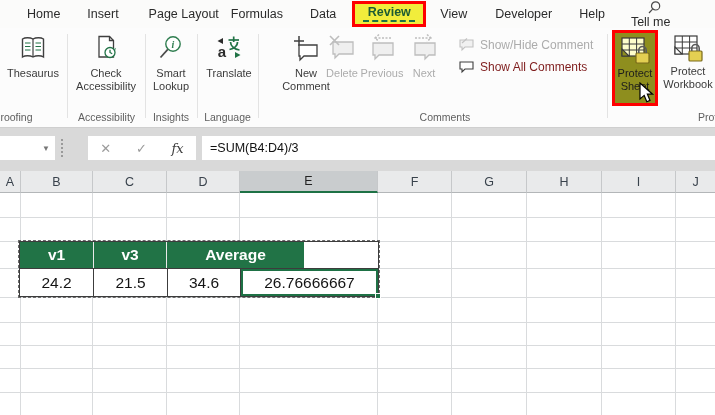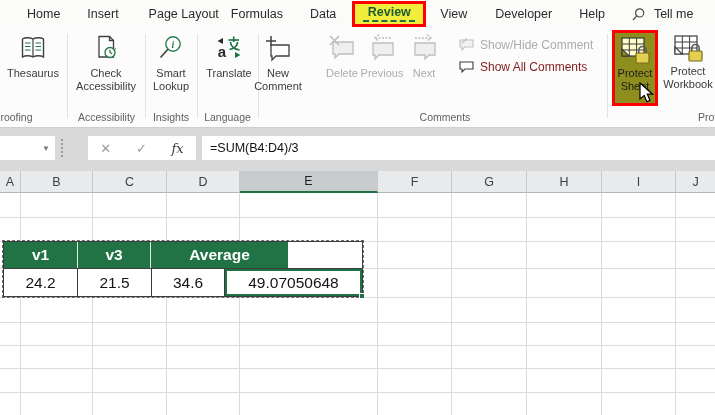--- a/index.html
+++ b/index.html
@@ -9,21 +9,21 @@
     font-family:"Liberation Sans", sans-serif; color:#333;
   }
   
   .tabs-row { position:absolute; top:0; left:0; width:715px; height:28px;
     background:#FBFBFA; display:flex; align-items:center; }
   .tab { font-size:12.5px; color:#2b2b2b; white-space:nowrap; }
   .tab-review-box { margin-left:16px; background:#F1ED3B; border:3px solid #FE0000;
     padding:1px 8px 2px; display:flex; flex-direction:column; align-items:center; }
   .tab-review-box .rv { color:#1D5B33; font-weight:bold; font-size:12.5px; }
   .review-underline { width:52px; height:0; border-top:2px dashed #1E7145; margin-top:1px; }
-  .tellme { display:flex; align-items:flex-start; font-size:12.5px; color:#2b2b2b; }
+  .tellme { display:flex; align-items:flex-end; font-size:12.5px; color:#2b2b2b;flex-direction:column; }
   
   .ribbon { position:absolute; top:28px; left:0; width:715px; height:100px;
     background:#FCFCFC; border-bottom:1px solid #CFCFCF; }
   .vsep { position:absolute; top:6px; height:84px; width:1px; background:#E3E3E3; }
   .group-label { position:absolute; bottom:4px; font-size:10.5px; color:#5f5f5f;
     text-align:center; white-space:nowrap; }
   .big-btn { position:absolute; top:5px; display:flex; flex-direction:column;
     align-items:center; font-size:11px; color:#3b3b3b; line-height:13px; text-align:center; }
   .big-btn .ic { height:32px; display:flex; align-items:flex-start; justify-content:center; margin-bottom:2px; }
   .disabled { color:#ACACAC; }
@@ -47,21 +47,21 @@
   .fb-input { position:absolute; left:202px; top:8px; width:513px; height:24px; background:#fff;
     display:flex; align-items:center; padding-left:8px; font-size:12.5px; color:#111; }
   
   .col-headers { position:absolute; top:171px; left:0; width:715px; height:22px; display:flex; }
   .col-h { background:#E9EAEB; border-right:1px solid #C6C8CA; border-bottom:1px solid #B3B6B8;
     display:flex; align-items:center; justify-content:center; font-size:12.5px; color:#39424c; }
   .col-h.sel { background:#C9CCCE; border-bottom:2px solid #1E7145; color:#222; }
   .grid { position:absolute; top:193px; left:0; width:715px; height:222px; background:#fff; }
   .gvl { position:absolute; top:0; width:1px; height:222px; background:#D9DBDD; }
   .ghl { position:absolute; left:0; width:715px; height:1px; background:#D9DBDD; }
-  .sheet-table { position:absolute; left:3px; top:48px; width:360px; border:1px solid #3c3c3c;
+  .sheet-table { position:absolute; left:19px; top:48px; width:360px; border:1px solid #3c3c3c;
     outline:1px dashed #6a6a6a; background:#fff; }
   .trow { display:flex; }
   .th { background:#217346; color:#fff; font-weight:bold; font-size:15.5px; height:26px;
     display:flex; align-items:center; justify-content:center; border-right:1px solid #e9e9e9; }
   .th:last-child { border-right:none; }
   .td { background:#fff; color:#141414; font-size:15.5px; height:28px; border-top:1px solid #3c3c3c;
     display:flex; align-items:center; justify-content:center; border-right:1px solid #3c3c3c; position:relative; }
   .td:last-child { border-right:none; }
   .td.sel { box-shadow: inset 0 0 0 2px #1E7145; }
   .fill-handle { position:absolute; right:-3px; bottom:-3px; width:6px; height:6px;
@@ -161,21 +161,21 @@
           <path d="M16.5 9 C16.5 13.5 21 16.5 25.5 17"></path>
         </g>
         <path d="M3.5 8 L9 5 L9 11 Z" fill="#2b2b2b"></path>
         <path d="M26.5 22 L21 19 L21 25 Z" fill="#217346"></path>
       </svg>
     </span>
     <span>Translate</span>
   </div>
   <div class="group-label" style="left:197px;width:61px">Language</div>
 
-  <div class="big-btn" style="left:247px;width:62px">
+  <div class="big-btn" style="left:275px;width:62px">
     <span class="ic">
       <svg width="32" height="30" viewBox="0 0 32 30">
         <line x1="4" y1="8" x2="14" y2="8" stroke="#3f3f3f" stroke-width="1.5"></line>
         <line x1="9" y1="3" x2="9" y2="13" stroke="#3f3f3f" stroke-width="1.5"></line>
         <path d="M9 12 L27 12 L27 23 L14 23 L10 27 L10 23 L9 23 Z" fill="#fff" stroke="#3f3f3f" stroke-width="1.3"></path>
       </svg>
     </span>
     <span>New</span>
     <span>Comment</span>
   </div>
@@ -336,18 +336,18 @@
     <div class="trow">
       <div class="th w-b">v1</div>
       <div class="th w-d">v3</div>
       <div class="th w-e">Average</div>
     </div>
     <div class="trow">
       <div class="td w-b">24.2</div>
       <div class="td w-c">21.5</div>
       <div class="td w-d">34.6</div>
       <div class="td w-e sel">
-        <span>49.07050648</span>
+        <span>26.76666667</span>
         <span class="fill-handle"></span>
       </div>
     </div>
   </div>
 </div>
 
 </body></html>

